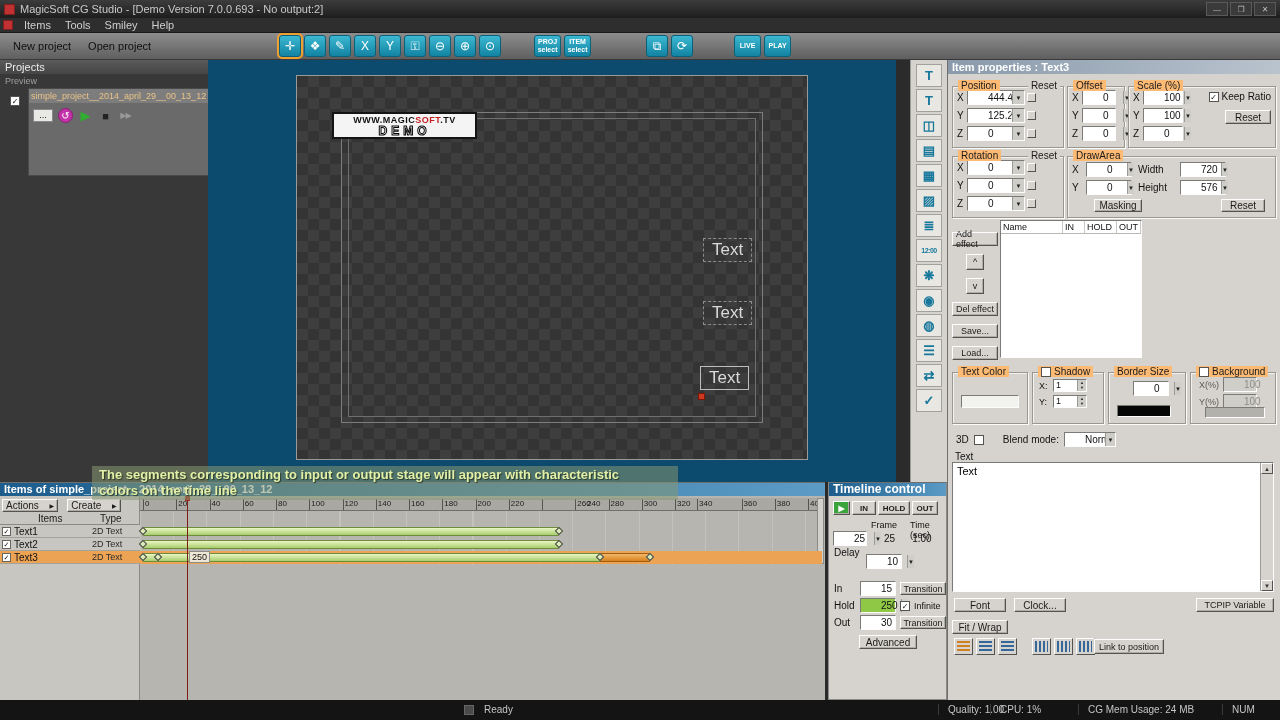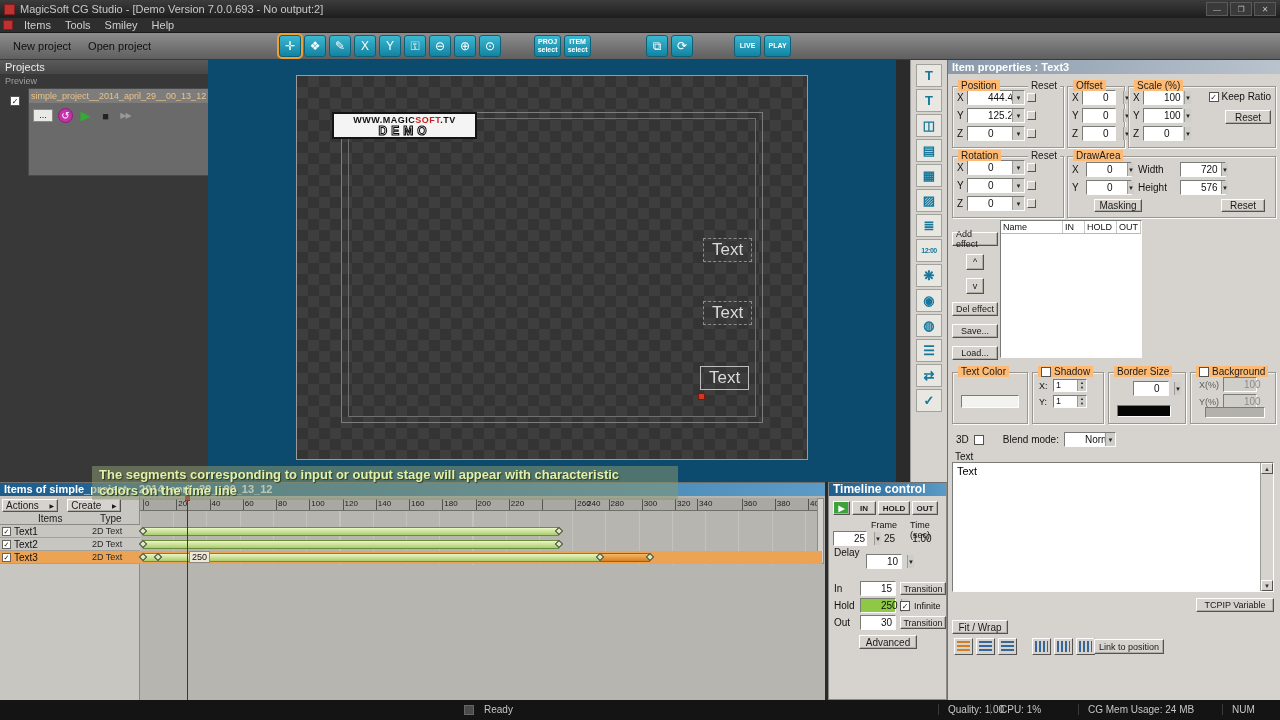--- a/index.html
+++ b/index.html
@@ -526,20 +526,24 @@
 
     <div class="text-label">Text</div>
     <div class="text-edit">
       <span class="content">Text</span>
       <div class="vscroll">
         <span>▲</span>
         <span>▼</span>
       </div>
     </div>
 
+    <div class="prop-btnrow">
+      <span class="btn3d b-font">Font</span>
+      <span class="btn3d b-clock">Clock...</span>
+    </div>
     <span class="btn3d b-tcpip">TCPIP Variable</span>
     <span class="btn3d b-fitwrap">Fit / Wrap</span>
     <div class="align-row">
         <button class="align-btn">
           <span class="align-glyph h on"></span>
         </button>
         <button class="align-btn">
           <span class="align-glyph h"></span>
         </button>
         <button class="align-btn">

